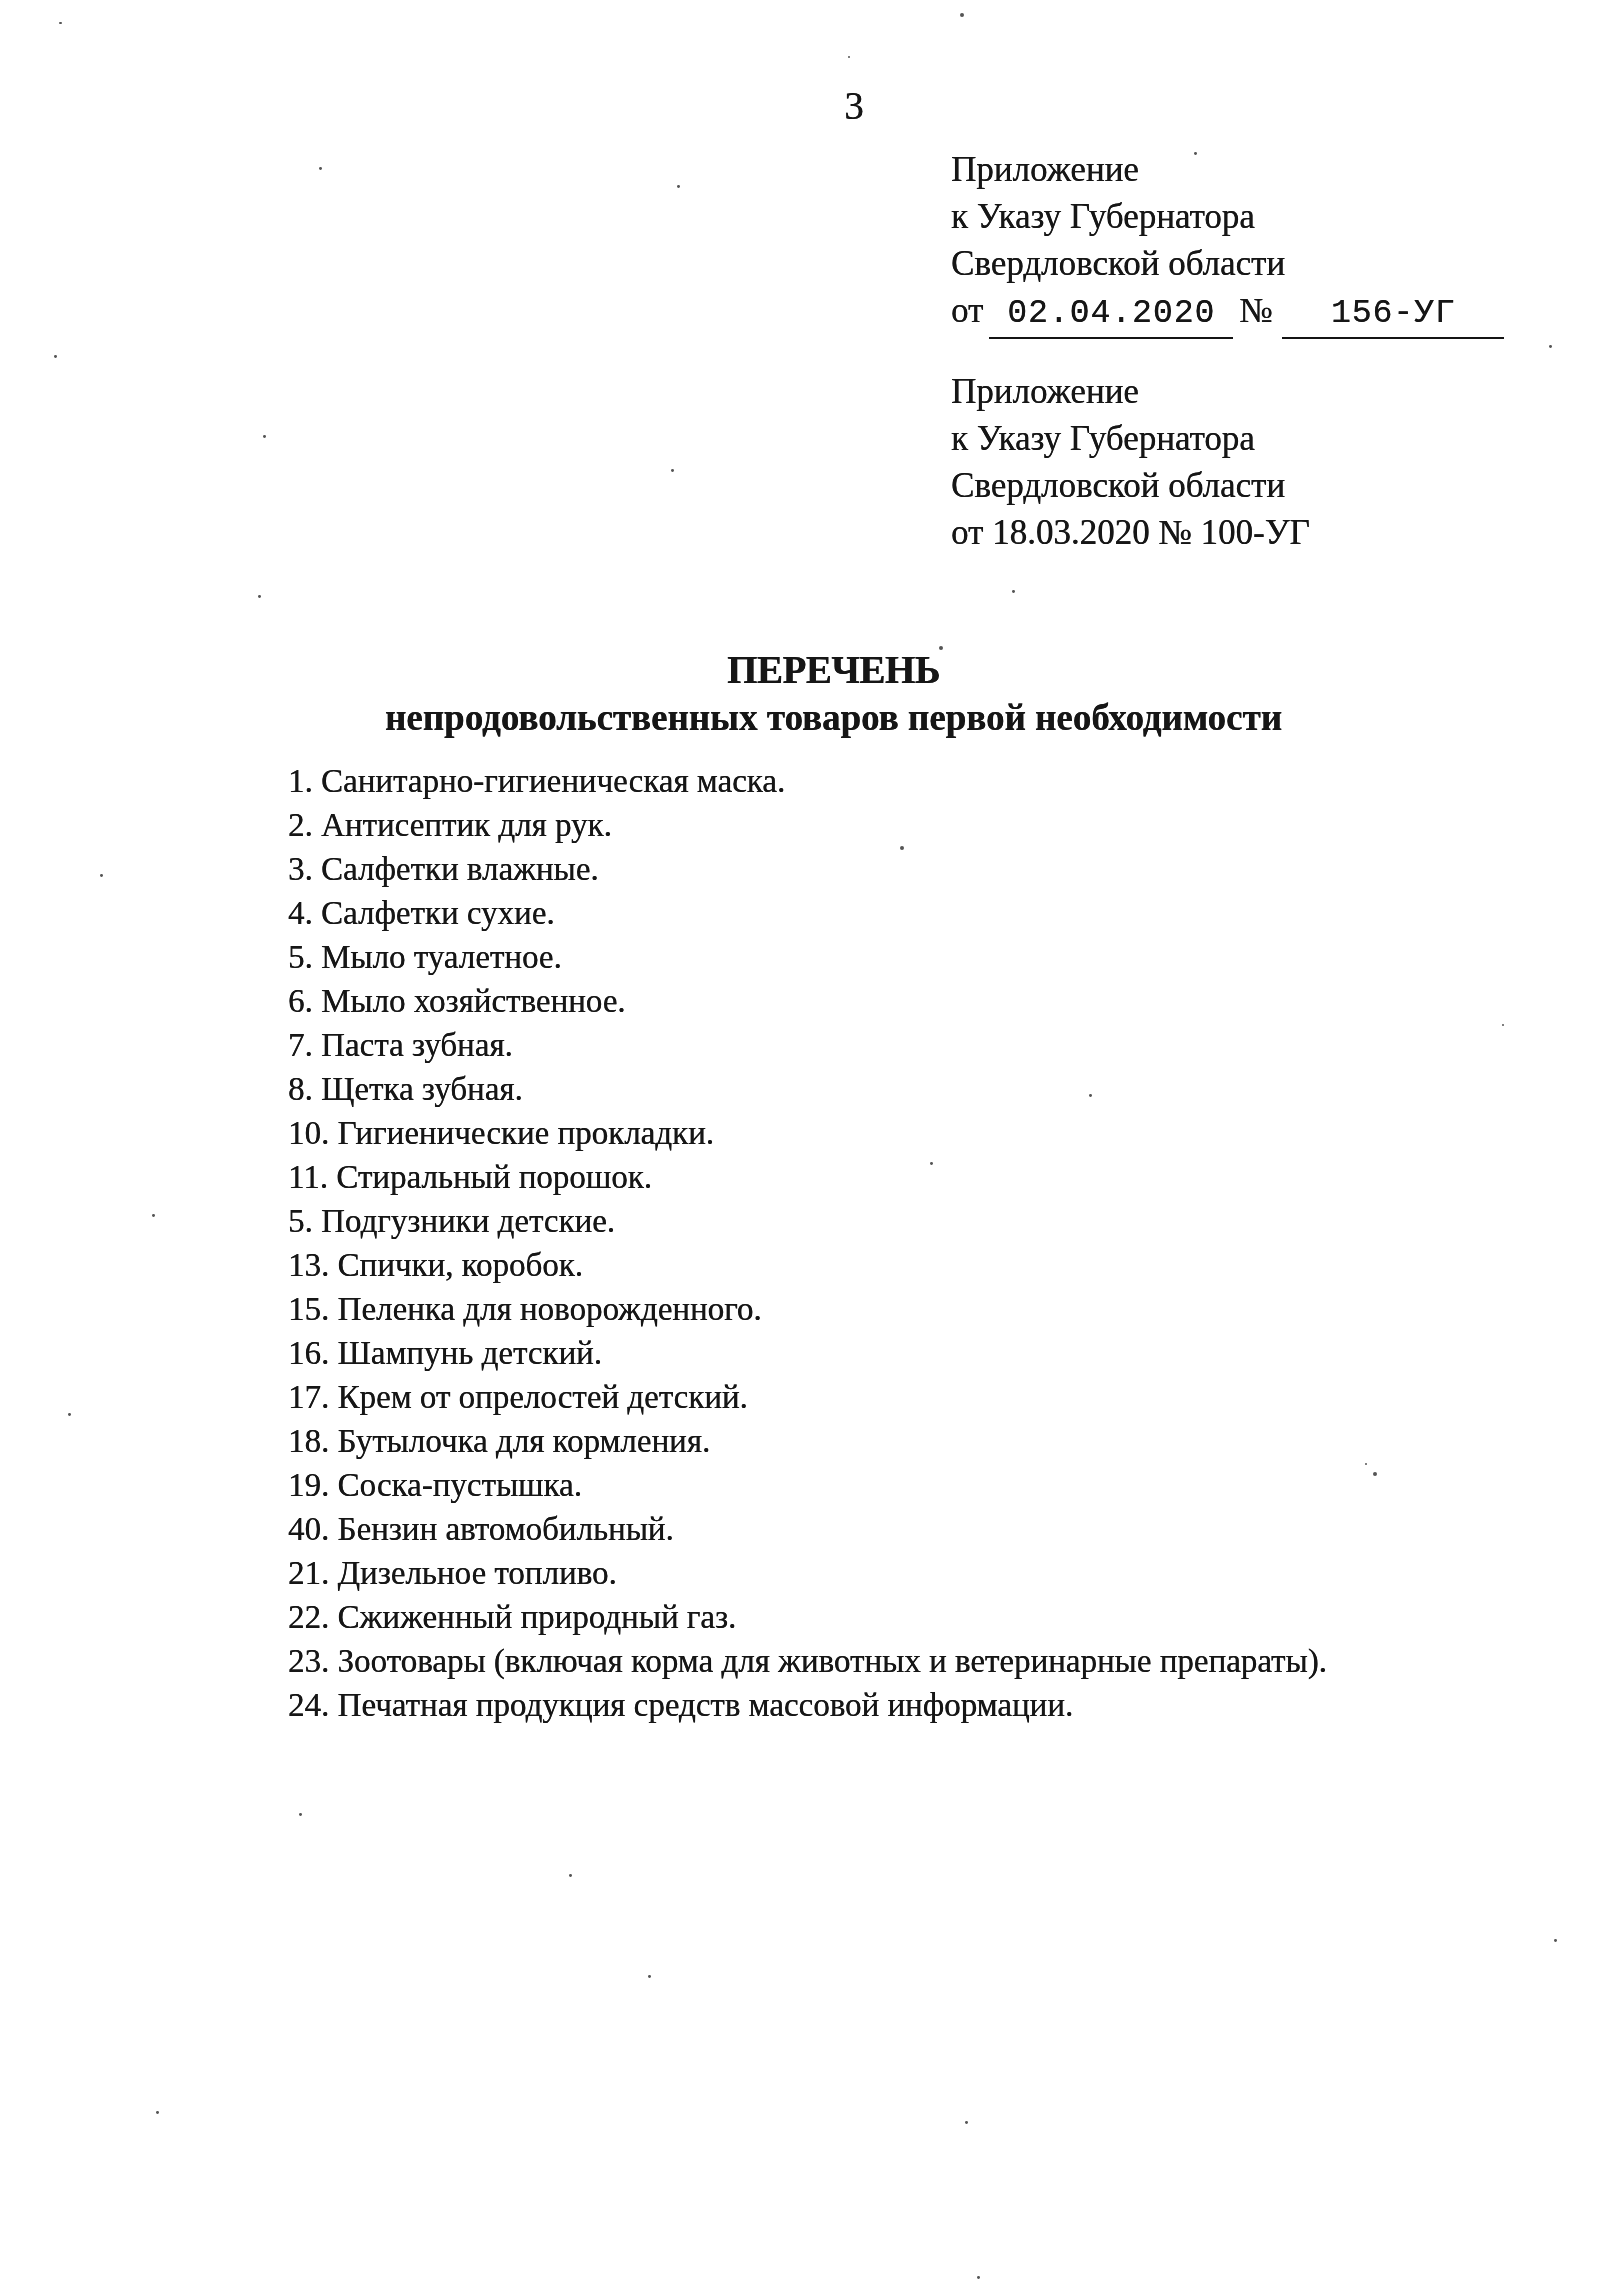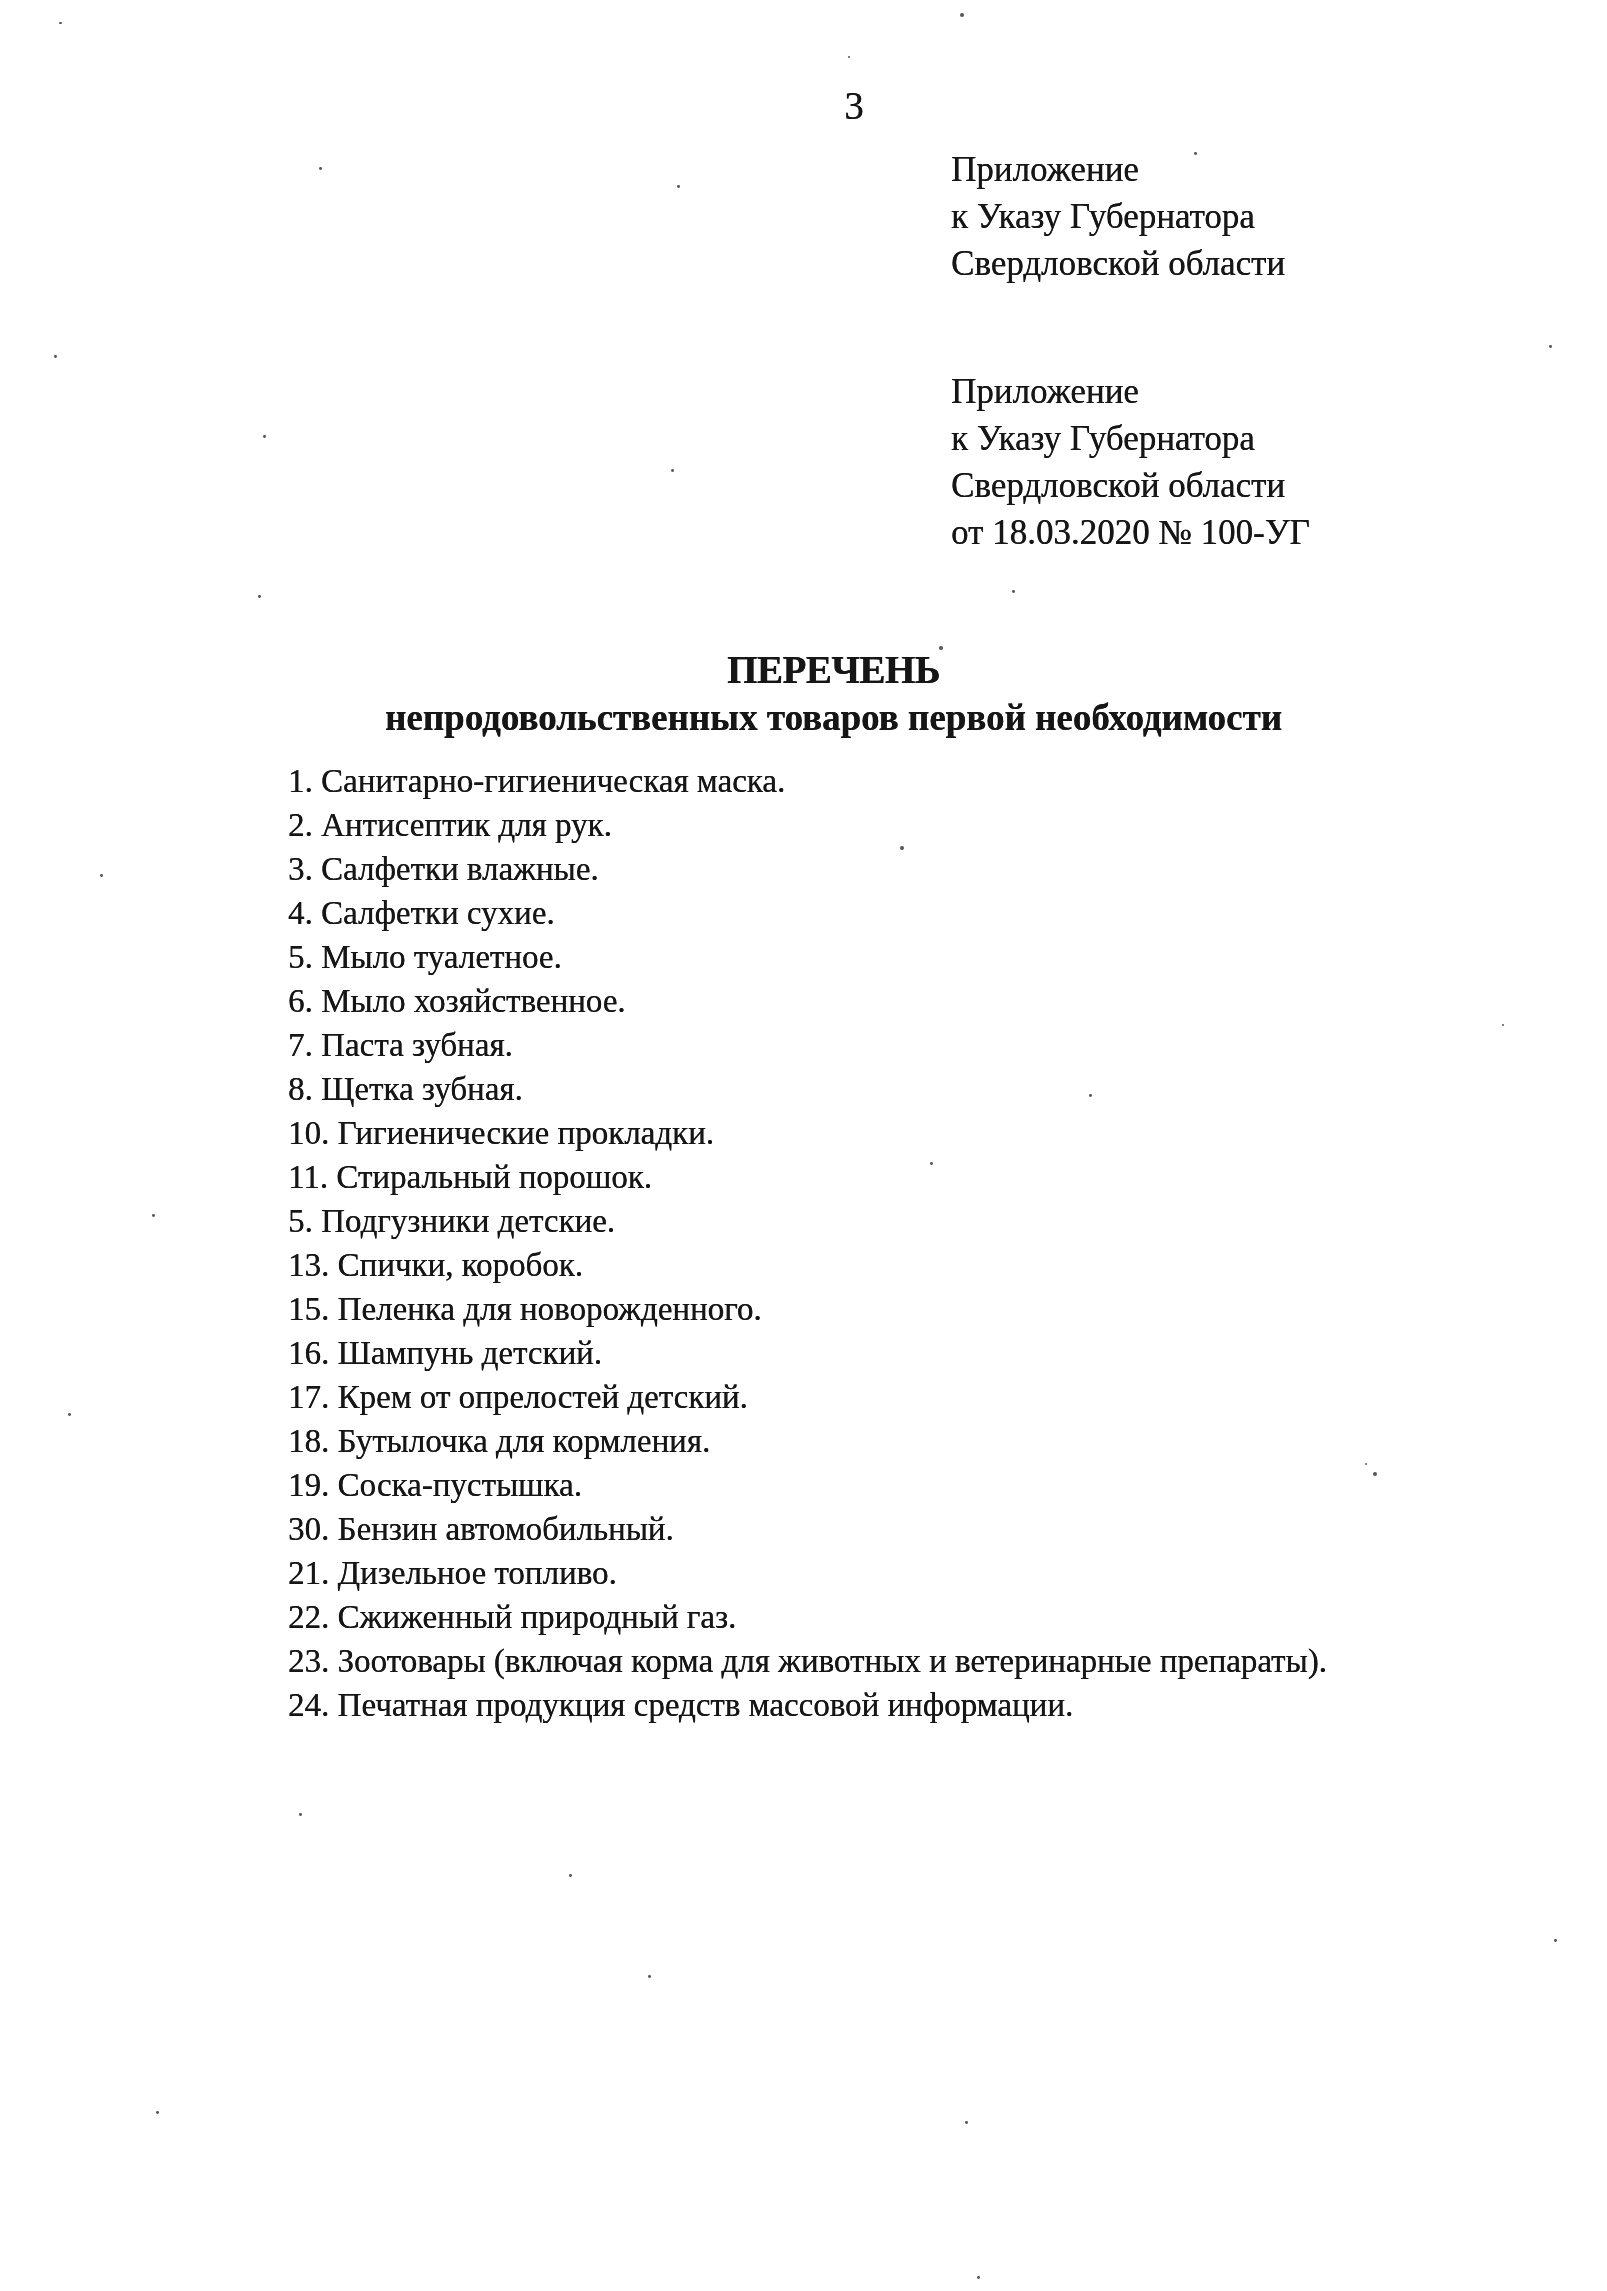--- a/index.html
+++ b/index.html
@@ -96,20 +96,23 @@
 <body>
 
 <div class="page">
 
   <div class="page-number">3</div>
 
   <div class="appendix-block primary">
     <div>Приложение</div>
     <div>к Указу Губернатора</div>
     <div>Свердловской области</div>
+    <div class="date-line">
+      <span>от</span><span class="blank date-blank">02.04.2020</span><span class="no-sign">№</span><span class="blank number-blank">156-УГ</span>
+    </div>
   </div>
 
   <div class="appendix-block secondary">
     <div>Приложение</div>
     <div>к Указу Губернатора</div>
     <div>Свердловской области</div>
     <div>от 18.03.2020 № 100-УГ</div>
   </div>
 
   <div class="doc-title">
@@ -128,21 +131,21 @@
     <div class="li">8. Щетка зубная.</div>
     <div class="li">10. Гигиенические прокладки.</div>
     <div class="li">11. Стиральный порошок.</div>
     <div class="li">5. Подгузники детские.</div>
     <div class="li">13. Спички, коробок.</div>
     <div class="li">15. Пеленка для новорожденного.</div>
     <div class="li">16. Шампунь детский.</div>
     <div class="li">17. Крем от опрелостей детский.</div>
     <div class="li">18. Бутылочка для кормления.</div>
     <div class="li">19. Соска-пустышка.</div>
-    <div class="li">30. Бензин автомобильный.</div>
+    <div class="li">40. Бензин автомобильный.</div>
     <div class="li">21. Дизельное топливо.</div>
     <div class="li">22. Сжиженный природный газ.</div>
     <div class="li">23. Зоотовары (включая корма для животных и ветеринарные препараты).</div>
     <div class="li">24. Печатная продукция средств массовой информации.</div>
   </div>
 
   <div id="scan-noise">
       <div class="speck" style="left: 59px; top: 21.5px; width: 2.9px; height: 2.9px;"></div>
       <div class="speck" style="left: 960px; top: 12.7px; width: 3.9px; height: 3.9px;"></div>
       <div class="speck" style="left: 848px; top: 56px; width: 2px; height: 2px;"></div>

